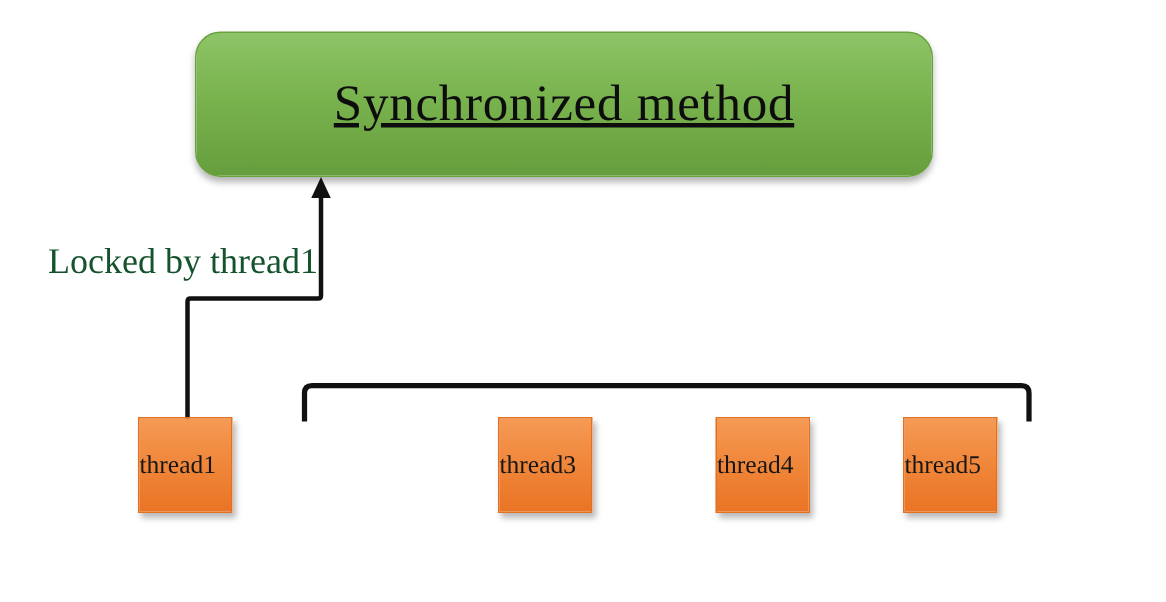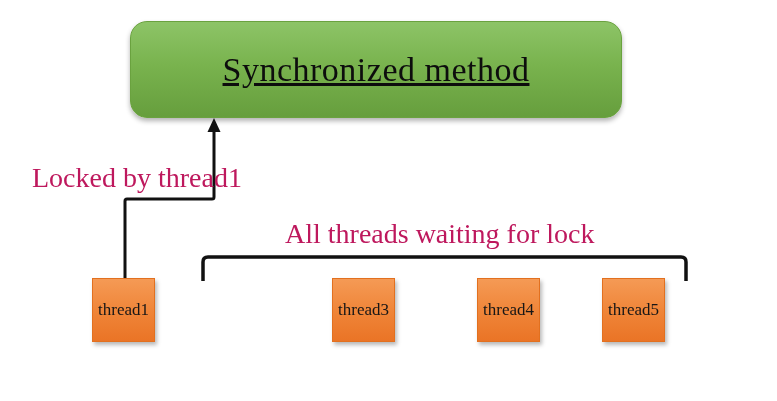--- a/index.html
+++ b/index.html
@@ -32,22 +32,22 @@
   }
   .method-title {
     font-size: 34px;
     letter-spacing: 0.5px;
     color: #0d0d0d;
     text-decoration: underline;
   }
   .label {
     position: absolute;
     white-space: nowrap;
-    font-size: 28px;
-    color: #be185d;
+    font-size: 24px;
+    color: #14532d;
   }
   .label-locked {
     left: 32px;
     top: 162px;
   }
   .label-waiting {
     left: 285px;
     top: 218px;
   }
   .lines-svg {
@@ -61,21 +61,21 @@
   .thread-box {
     position: absolute;
     top: 278px;
     width: 61px;
     height: 62px;
     background: linear-gradient(to bottom, #f59a55 0%, #ef8437 55%, #ea7426 100%);
     border: 1px solid #e2701f;
     box-shadow: 2px 3px 4px rgba(0,0,0,0.28);
     display: flex;
     align-items: center;
-    justify-content: center;
+    justify-content: flex-start;
   }
   .thread-label {
     font-size: 17px;
     color: #161616;
   }
   .t1 { left: 92px;  }
   .t2 { left: 222px; }
   .t3 { left: 332px; }
   .t4 { left: 477px; }
   .t5 { left: 602px; font-family: Liberation Serif, serif; }
@@ -92,21 +92,20 @@
   <svg class="lines-svg" viewBox="0 0 777 401" xmlns="http://www.w3.org/2000/svg">
 
     <path d="M125,279 L125,201 Q125,199 127,199 L212,199 Q214,199 214,197 L214,130" fill="none" stroke="#111111" stroke-width="3" stroke-linejoin="round"></path>
     <polygon points="214,118 207.5,132 220.5,132" fill="#111111"></polygon>
 
     <path d="M203,281 L203,262 Q203,257 208,257 L681,257 Q686,257 686,262 L686,281" fill="none" stroke="#111111" stroke-width="3.5" stroke-linejoin="round"></path>
   </svg>
 
   <div class="label label-locked">Locked by thread1</div>
 
-  <div class="label label-waiting">All threads waiting for lock</div>
 
   <div class="thread-box t1">
     <span class="thread-label">thread1</span>
   </div>
   <div class="thread-box t3">
     <span class="thread-label">thread3</span>
   </div>
   <div class="thread-box t4">
     <span class="thread-label">thread4</span>
   </div>

